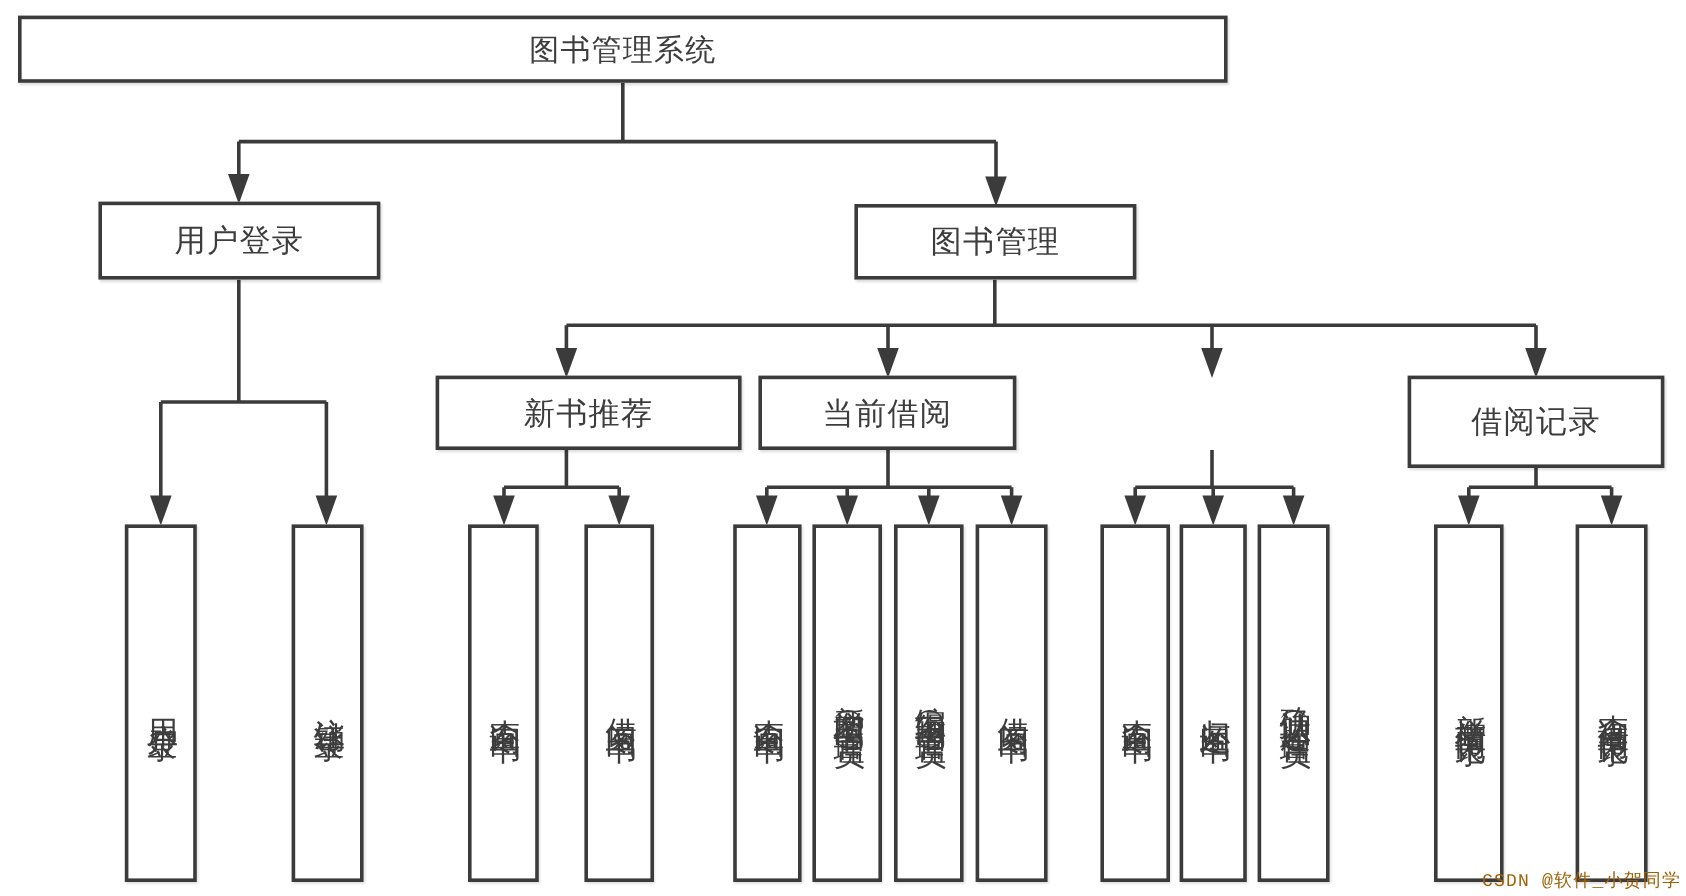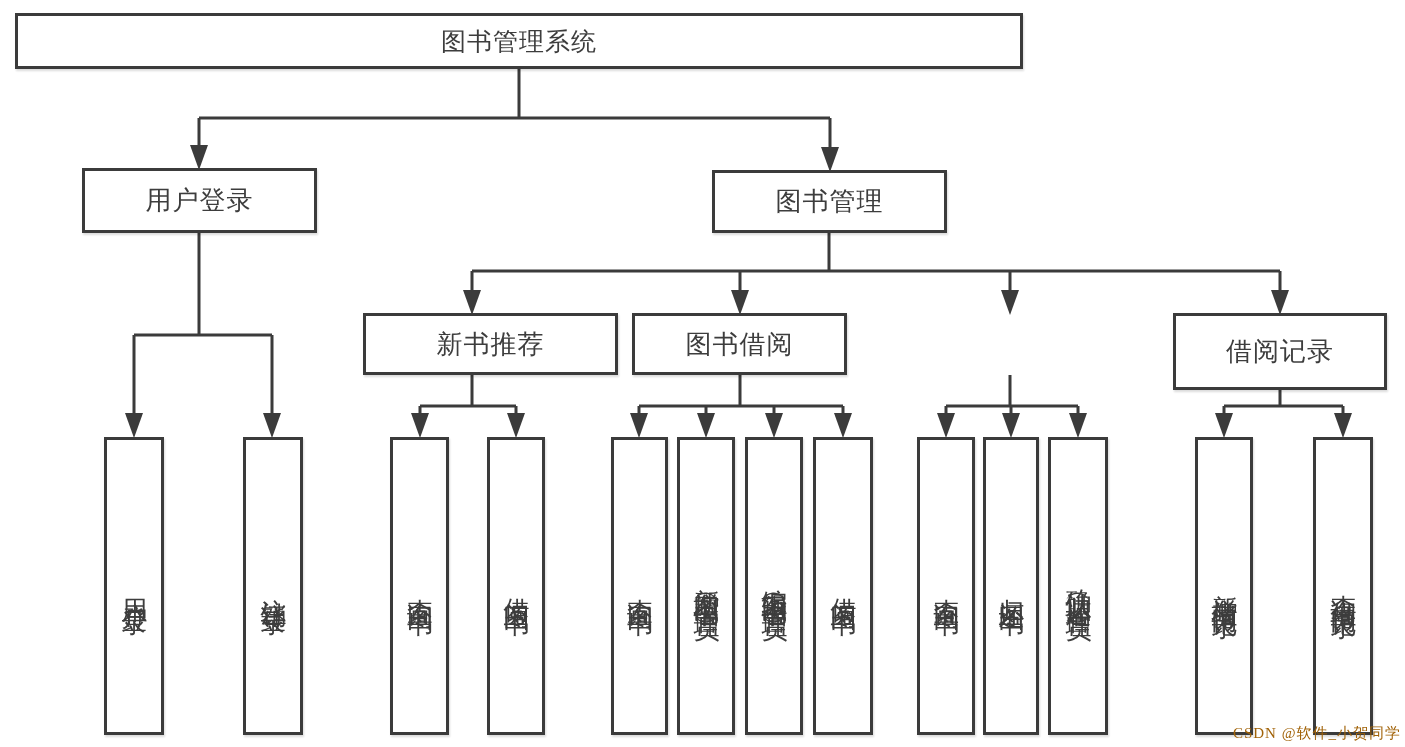--- a/index.html
+++ b/index.html
@@ -1,21 +1,21 @@
 <!DOCTYPE html>
 <html><head>
 <meta charset="utf-8">
 <style>
   html, body { margin: 0; padding: 0; background: #ffffff; }
   .canvas {
     position: relative;
     width: 1405px;
     height: 747px;
     background: #ffffff;
-    font-family: Liberation Serif, serif;
+    font-family: Liberation Mono, monospace;
     overflow: hidden;
   }
   .connector-layer {
     position: absolute;
     left: 0; top: 0;
     width: 1405px; height: 747px;
   }
   .node {
     position: absolute;
     box-sizing: border-box;
@@ -86,21 +86,21 @@
       <polygon points="1334,413 1352,413 1343,438"></polygon>
     </g>
   </svg>
 
   <div class="node h root-box" style="left:15px; top:13px; width:1008px; height:56px">图书管理系统</div>
 
   <div class="node h" style="left:82px; top:168px; width:235px; height:65px">用户登录</div>
   <div class="node h" style="left:712px; top:170px; width:235px; height:63px">图书管理</div>
 
   <div class="node h" style="left:363px; top:313px; width:255px; height:62px">新书推荐</div>
-  <div class="node h" style="left:632px; top:313px; width:215px; height:62px">图书借阅</div>
+  <div class="node h" style="left:632px; top:313px; width:215px; height:62px">当前借阅</div>
   <div class="node h" style="left:1173px; top:313px; width:214px; height:77px">借阅记录</div>
 
   <div class="node leaf" style="left:104px; top:437px; width:60px; height:298px">用户登录</div>
   <div class="node leaf" style="left:243px; top:437px; width:60px; height:298px">注销登录</div>
 
   <div class="node leaf" style="left:390px; top:437px; width:59px; height:298px">查询图书</div>
   <div class="node leaf" style="left:487px; top:437px; width:58px; height:298px">借阅图书</div>
 
   <div class="node leaf" style="left:611px; top:437px; width:57px; height:298px">查询图书</div>
   <div class="node leaf" style="left:677px; top:437px; width:58px; height:298px">新增图书（管理员）</div>

